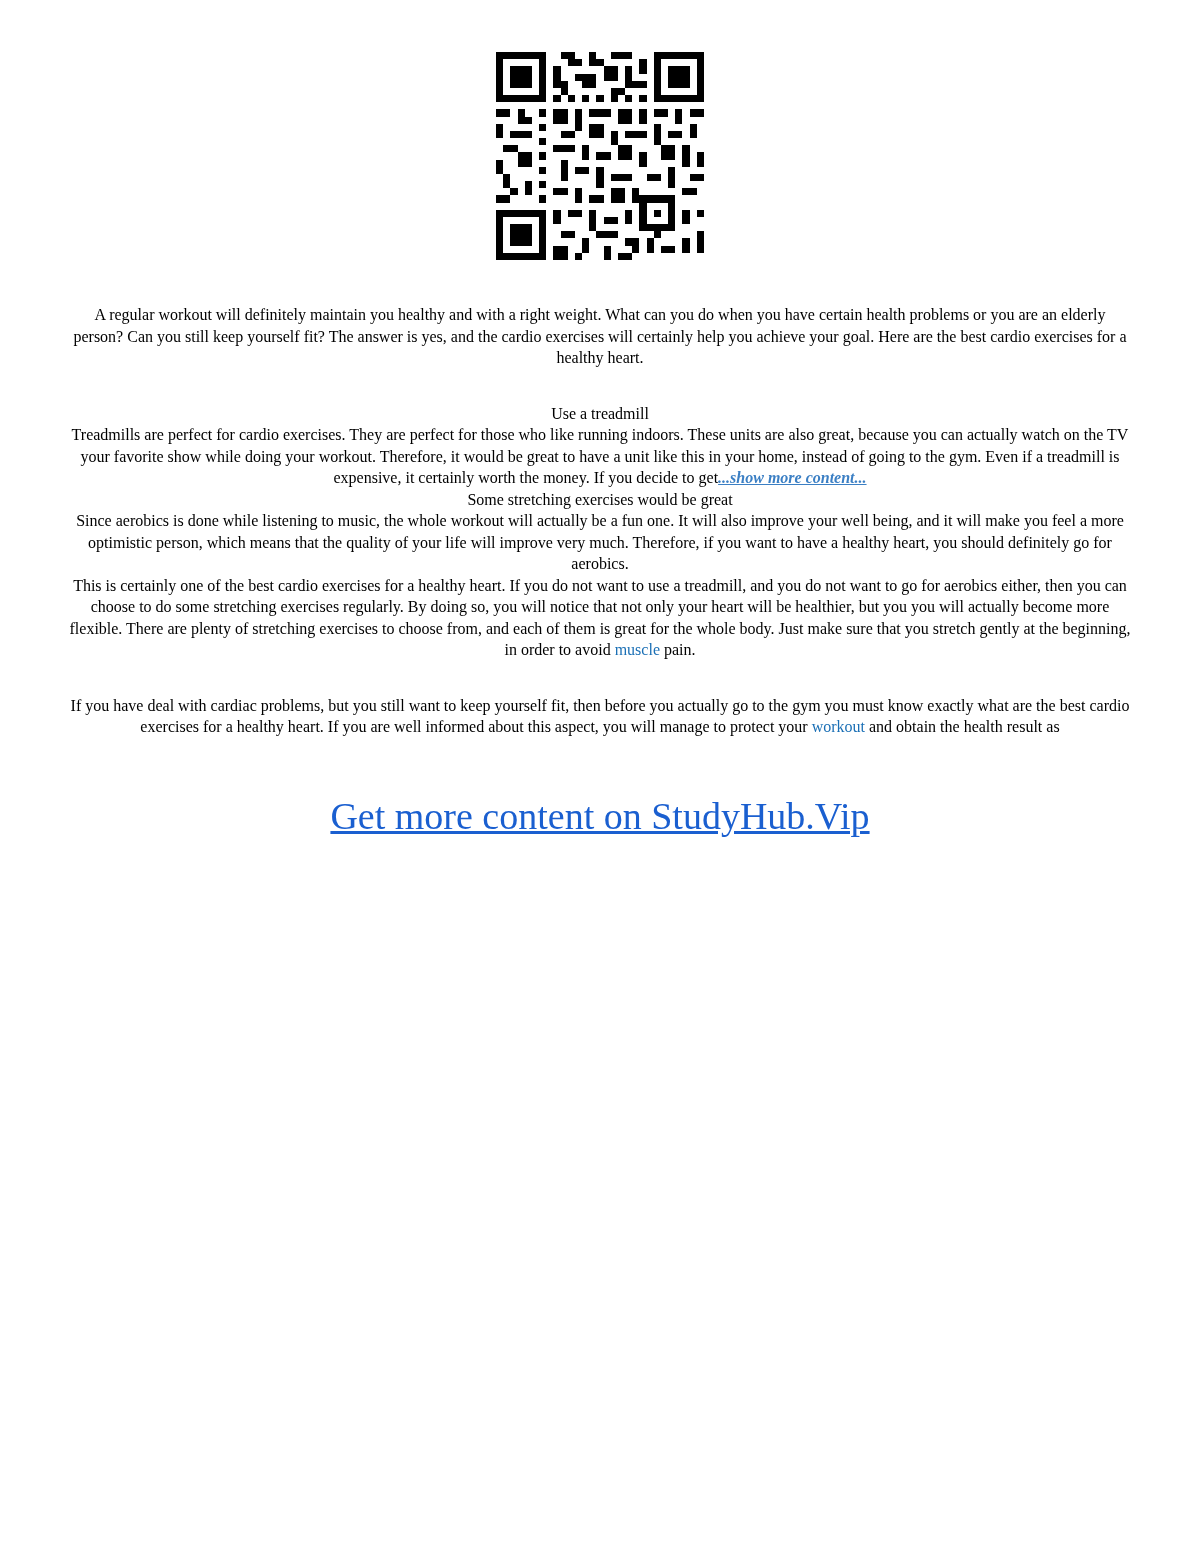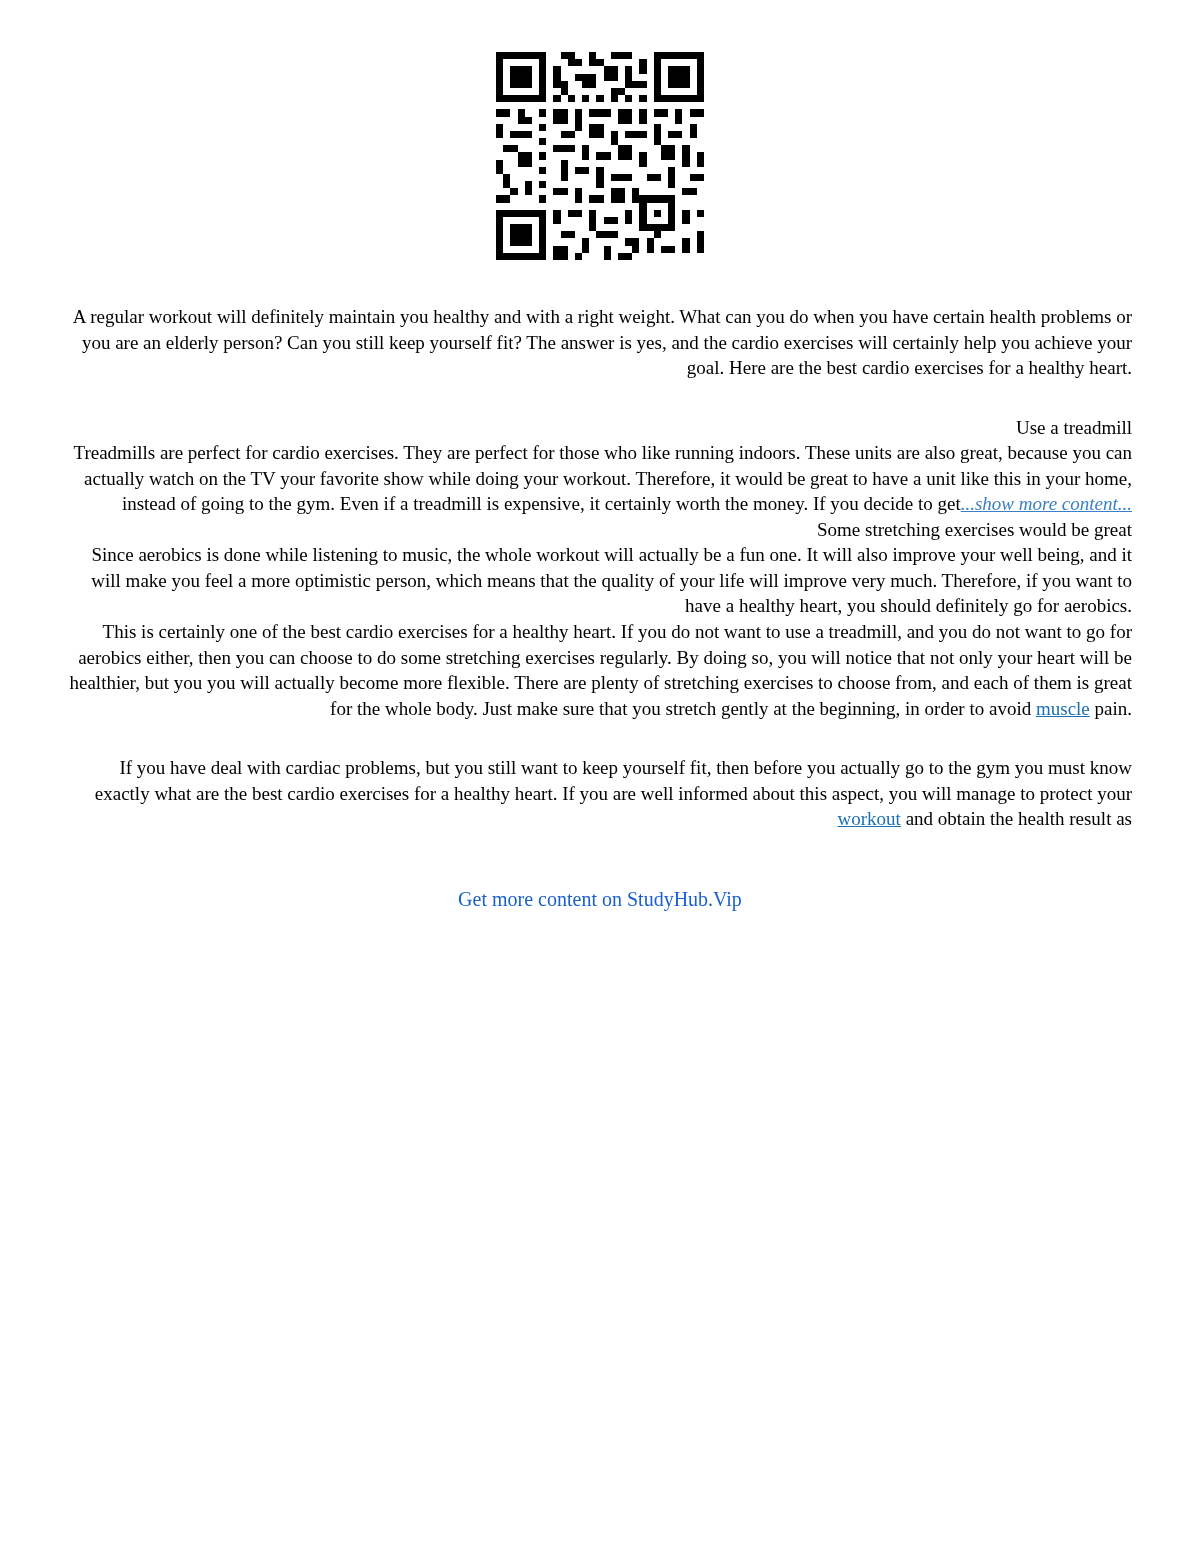--- a/index.html
+++ b/index.html
@@ -41,49 +41,50 @@
     margin-top: 52px;
   }
   .qr {
     width: 208px;
     height: 208px;
     image-rendering: pixelated;
     display: block;
   }
   .body-text {
     margin: 0 68px;
-    font-size: 19px;
+    font-size: 16px;
     line-height: 1.345;
-    text-align: right;
+    text-align: center;
   }
   .para {
     margin: 0;
   }
   .gap-lg {
     height: 34px;
   }
   .link-blue {
     color: #1a6fb5;
-    text-decoration: underline;
     cursor: pointer;
   }
   .showmore {
     color: #3b7fc4;
     text-decoration: underline;
     font-style: italic;
     cursor: pointer;
+    font-weight: bold;
   }
   .footer-wrap {
     text-align: center;
     margin-top: 56px;
   }
   .footer-link {
     display: inline-block;
-    font-size: 20px;
+    font-size: 38px;
     color: #1a5fd0;
+    text-decoration: underline;
     cursor: pointer;
   }
   .first-para {
     margin-top: 44px;
   }
 </style>
 </head>
 <body>
 
 <div class="page">

